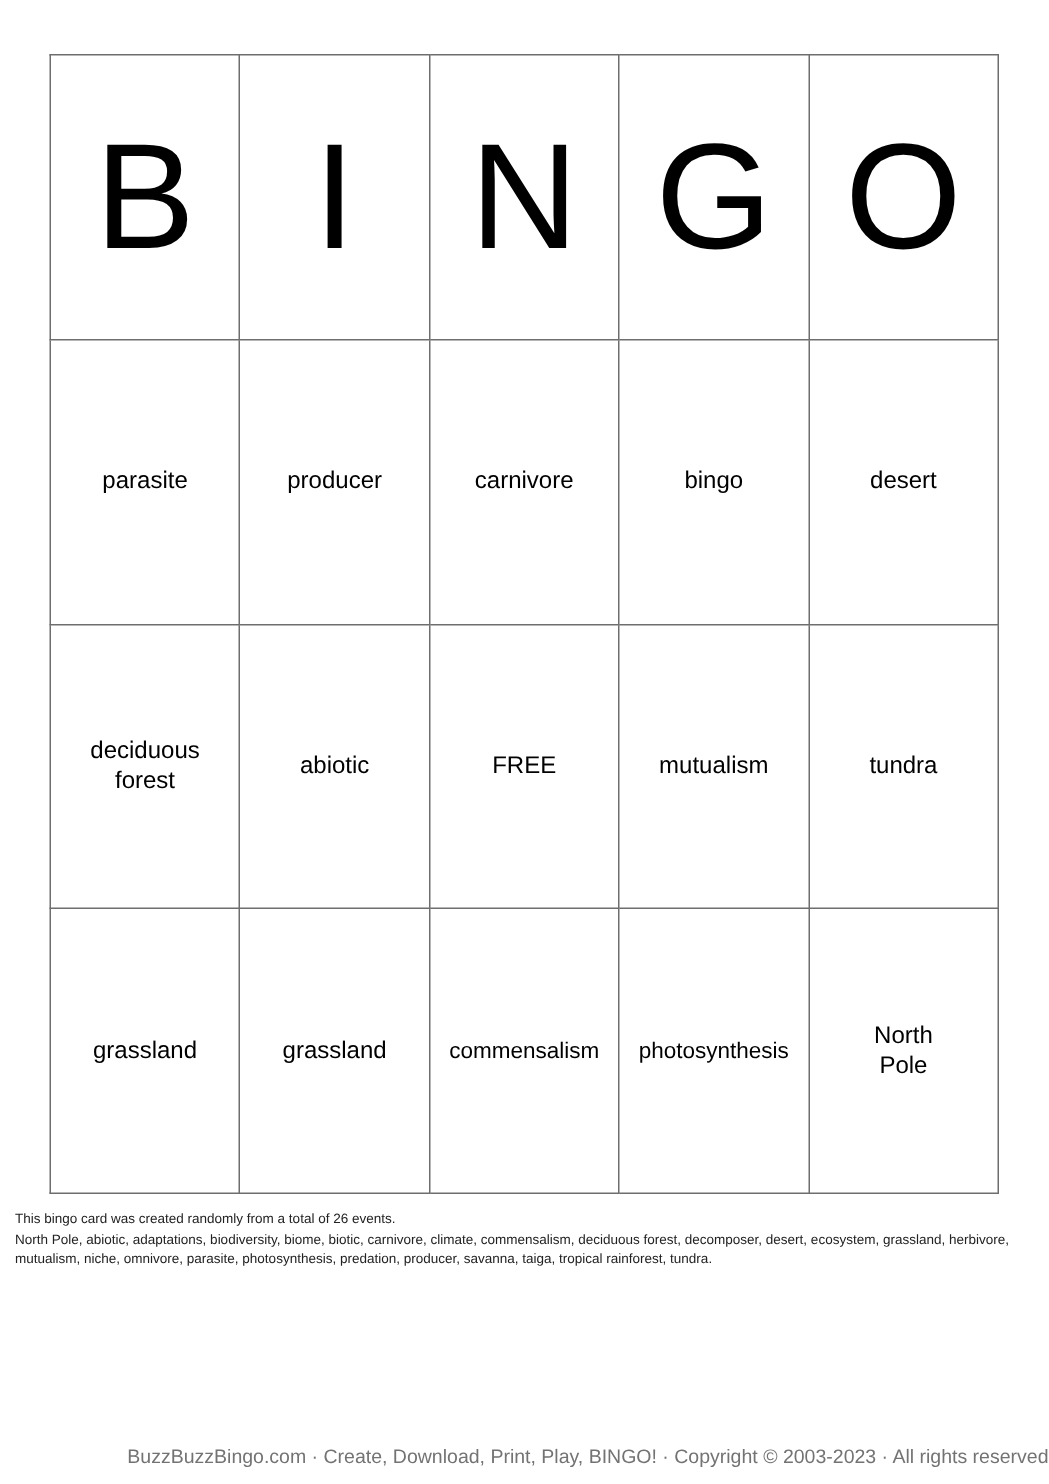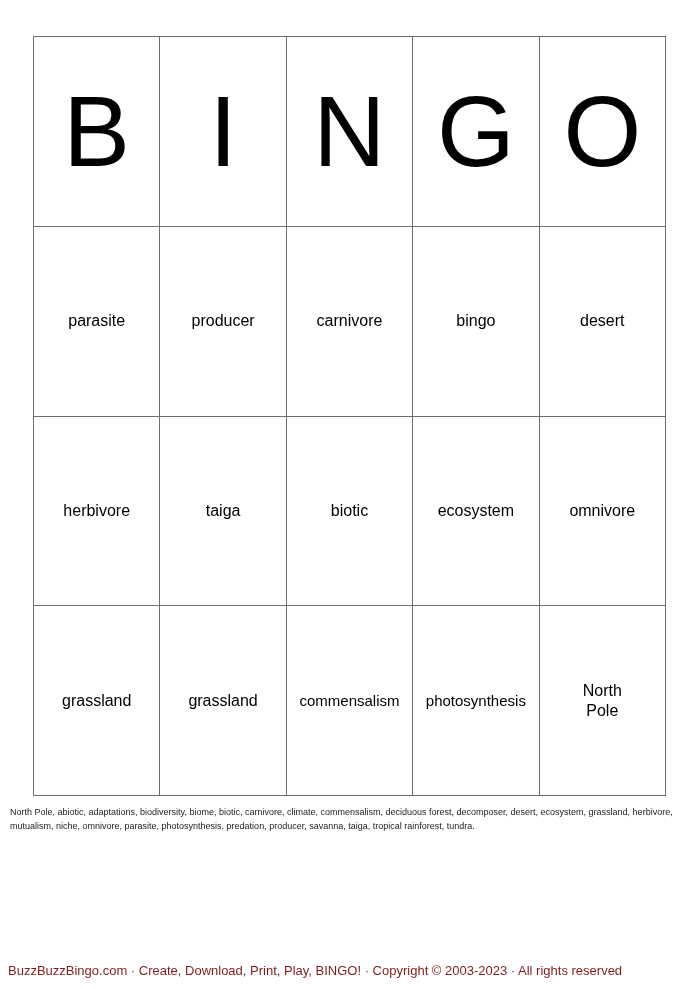--- a/index.html
+++ b/index.html
@@ -54,23 +54,23 @@
     font-size: 9px;
     line-height: 13.5px;
     color: #222;
   }
   .info p { margin: 0; }
   .footer {
     position: absolute;
     left: 0;
     top: 963px;
     width: 699px;
-    text-align: left;
+    text-align: right;
     font-size: 13px;
-    color: #7f1d1d;
+    color: #737373;
   }
   .footer span { padding-left: 8px; }
 </style>
 </head>
 <body>
 
 <table class="card">
   <tbody>
       <tr>
     <td class="head">B</td>
@@ -80,35 +80,36 @@
     <td class="head">O</td>
   </tr>
   <tr>
     <td class="cell"><span class="cell-text">parasite</span></td>
     <td class="cell"><span class="cell-text">producer</span></td>
     <td class="cell"><span class="cell-text">carnivore</span></td>
     <td class="cell"><span class="cell-text">bingo</span></td>
     <td class="cell"><span class="cell-text">desert</span></td>
   </tr>
   <tr>
-    <td class="cell"><span class="cell-text">herbivore</span></td>
-    <td class="cell"><span class="cell-text">taiga</span></td>
-    <td class="cell"><span class="cell-text">biotic</span></td>
-    <td class="cell"><span class="cell-text">ecosystem</span></td>
-    <td class="cell"><span class="cell-text">omnivore</span></td>
+    <td class="cell"><span class="cell-text" style="width:90px">deciduous forest</span></td>
+    <td class="cell"><span class="cell-text">abiotic</span></td>
+    <td class="cell"><span class="cell-text">FREE</span></td>
+    <td class="cell"><span class="cell-text">mutualism</span></td>
+    <td class="cell"><span class="cell-text">tundra</span></td>
   </tr>
   <tr>
     <td class="cell"><span class="cell-text">grassland</span></td>
     <td class="cell"><span class="cell-text">grassland</span></td>
     <td class="cell small"><span class="cell-text">commensalism</span></td>
     <td class="cell small"><span class="cell-text">photosynthesis</span></td>
     <td class="cell"><span class="cell-text" style="width:50px">North Pole</span></td>
   </tr>
 </tbody>
   </table>
 
 <div class="info">
+  <p>This bingo card was created randomly from a total of 26 events.</p>
   <p>North Pole, abiotic, adaptations, biodiversity, biome, biotic, carnivore, climate, commensalism, deciduous forest, decomposer, desert, ecosystem, grassland, herbivore, mutualism, niche, omnivore, parasite, photosynthesis, predation, producer, savanna, taiga, tropical rainforest, tundra.</p>
 </div>
 
 <div class="footer">
   <span>BuzzBuzzBingo.com · Create, Download, Print, Play, BINGO! · Copyright © 2003-2023 · All rights reserved</span>
 </div>
 
 </body></html>

